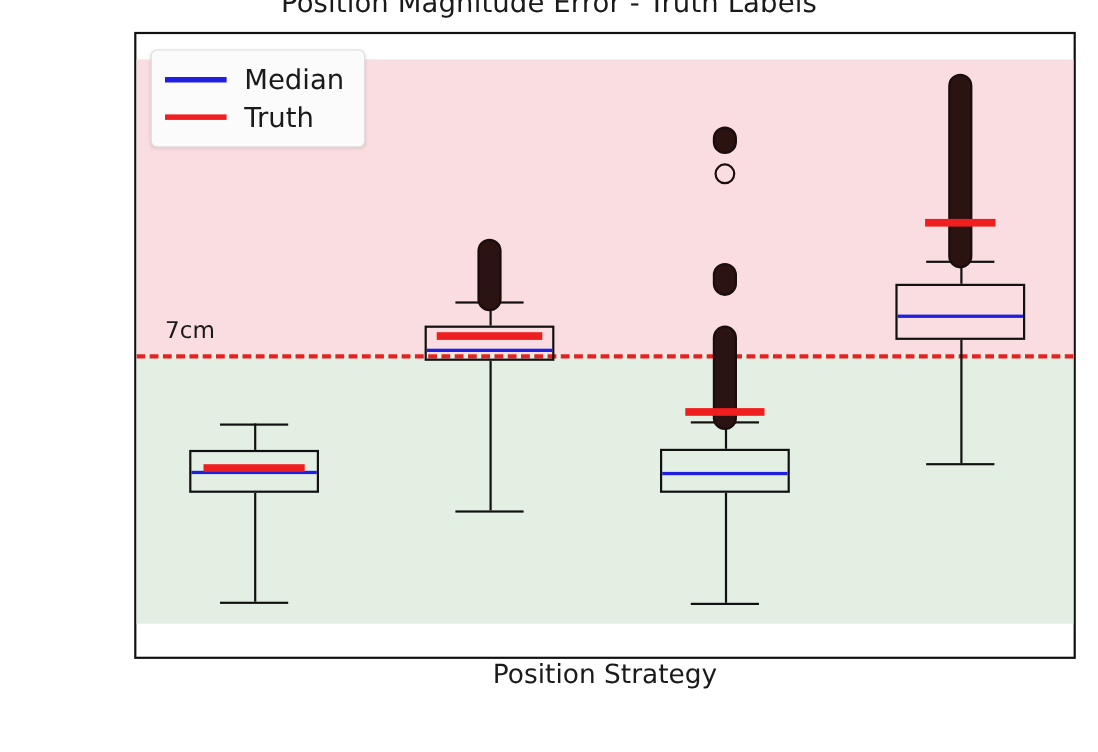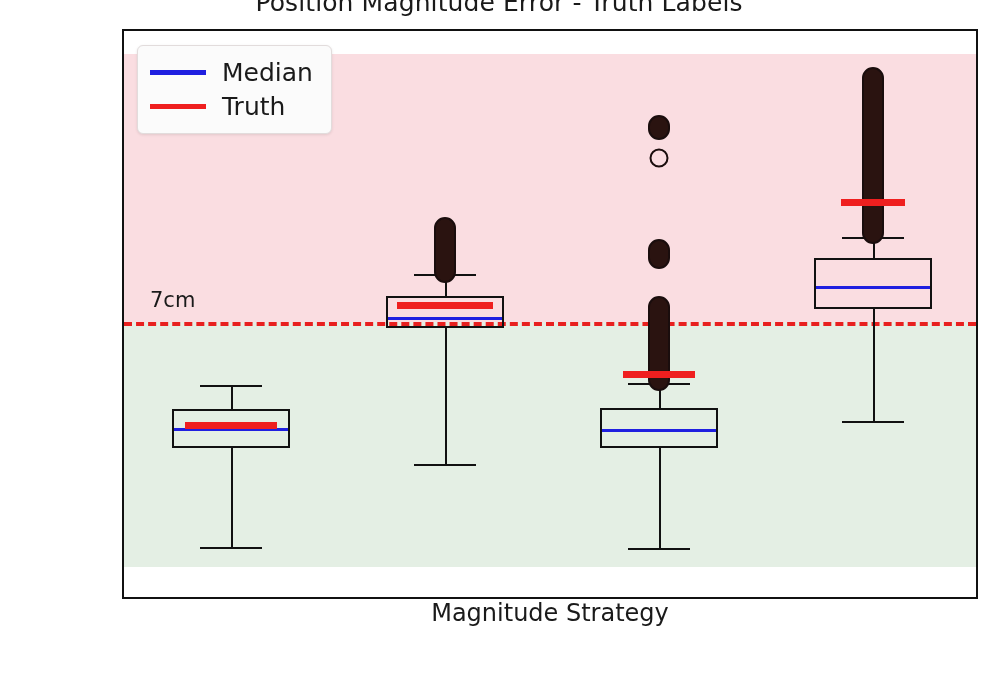--- a/index.html
+++ b/index.html
@@ -327,15 +327,15 @@
         <span class="legend-text">Median</span>
       </div>
       <div class="legend-row">
         <span class="legend-swatch mean"></span>
         <span class="legend-text">Truth</span>
       </div>
     </div>
   </div>
 
   <div id="ylabel">centimeters</div>
-  <div id="xlabel" style="left:122px; top:599px; width:856px; position:absolute; margin-top:0; text-align:center;">Magnitude Strategy</div>
+  <div id="xlabel" style="left:122px; top:599px; width:856px; position:absolute; margin-top:0; text-align:center;">Position Strategy</div>
 
 </div>
 
 </body></html>

